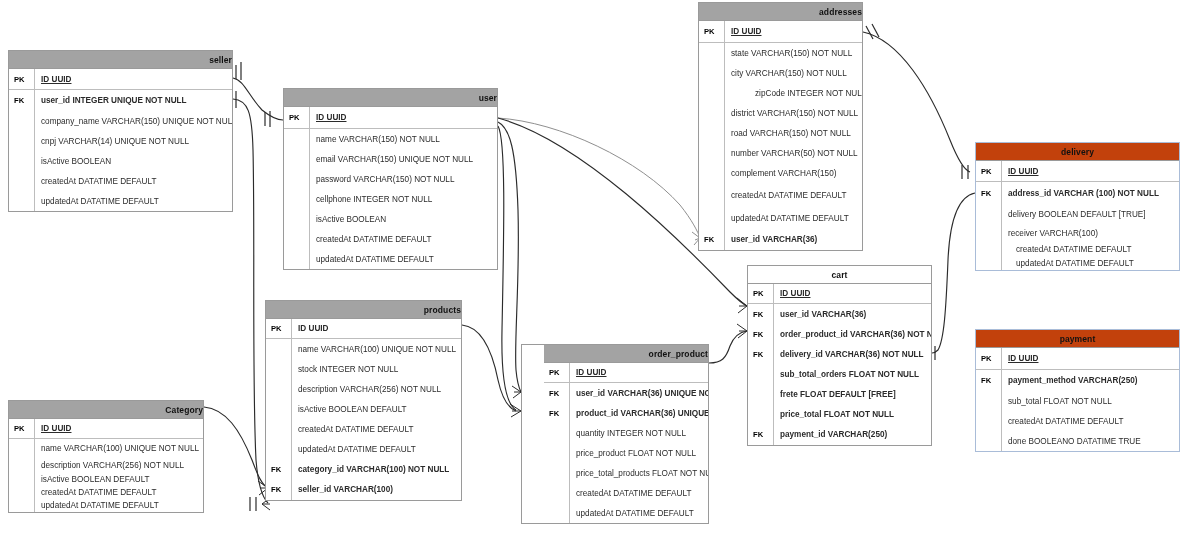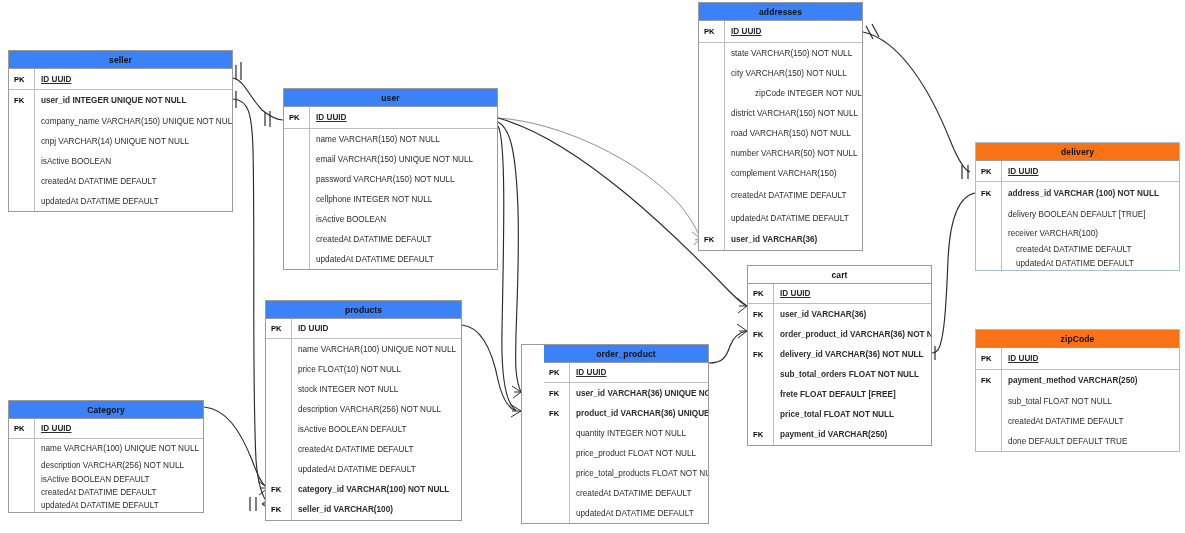--- a/index.html
+++ b/index.html
@@ -34,22 +34,22 @@
     line-height:18px;
     text-align:center;
     font-size:8.5px;
     font-weight:bold;
     color:#111111;
     letter-spacing:.1px;
     border-bottom:1px solid #9a9a9a;
     overflow:hidden;
     white-space:nowrap;
   }
-  .theme-orange > .ent-title{ background:#3b82f6; }
-  .theme-blue   > .ent-title{ background:#f97316; }
+  .theme-orange > .ent-title{ background:#a3a3a3;text-align:right; }
+  .theme-blue   > .ent-title{ background:#c2410c; }
   .theme-plain  > .ent-title{ background:#ffffff; }
   .theme-blue{ border-color:#a9bcd8; }
   .theme-blue .attr{ border-bottom-color:#c6d4e8; }
   .theme-blue .keycol{ border-right-color:#c6d4e8; }
 
   .attr{
     position:relative;
     box-sizing:border-box;
     display:flex;
     align-items:center;
@@ -281,40 +281,40 @@
         <div class="attr indent nokey" style="height: 14px;">
           <div class="keycol"></div>
           <div class="nm">createdAt DATATIME DEFAULT</div>
         </div>
         <div class="attr indent nokey" style="height: 14px;">
           <div class="keycol"></div>
           <div class="nm">updatedAt DATATIME DEFAULT</div>
         </div>
       </div>
       <div class="entity theme-blue" style="left: 975px; top: 329px; width: 205px;">
-        <div class="ent-title" style="height: 18px; line-height: 18px;">zipCode</div>
+        <div class="ent-title" style="height: 18px; line-height: 18px;">payment</div>
         <div class="attr pkrow" style="height: 22px;">
           <div class="keycol">PK</div>
           <div class="nm">ID UUID</div>
         </div>
         <div class="attr fkrow" style="height: 21px;">
           <div class="keycol">FK</div>
           <div class="nm">payment_method VARCHAR(250)</div>
         </div>
         <div class="attr nokey" style="height: 20px;">
           <div class="keycol"></div>
           <div class="nm">sub_total FLOAT NOT NULL</div>
         </div>
         <div class="attr nokey" style="height: 20px;">
           <div class="keycol"></div>
           <div class="nm">createdAt DATATIME DEFAULT</div>
         </div>
         <div class="attr nokey" style="height: 20px;">
           <div class="keycol"></div>
-          <div class="nm">done  DEFAULT DEFAULT TRUE</div>
+          <div class="nm">done  BOOLEANO DATATIME TRUE</div>
         </div>
       </div>
       <div class="entity theme-plain" style="left: 747px; top: 265px; width: 185px;">
         <div class="ent-title" style="height: 18px; line-height: 18px;">cart</div>
         <div class="attr pkrow" style="height: 20px;">
           <div class="keycol">PK</div>
           <div class="nm">ID UUID</div>
         </div>
         <div class="attr fkrow" style="height: 20px;">
           <div class="keycol">FK</div>
@@ -385,24 +385,20 @@
         <div class="attr pkrow pkplain" style="height: 20px;">
           <div class="keycol">PK</div>
           <div class="nm">ID UUID</div>
         </div>
         <div class="attr nokey" style="height: 20px;">
           <div class="keycol"></div>
           <div class="nm">name VARCHAR(100) UNIQUE NOT NULL</div>
         </div>
         <div class="attr nokey" style="height: 20px;">
           <div class="keycol"></div>
-          <div class="nm">price FLOAT(10) NOT NULL</div>
-        </div>
-        <div class="attr nokey" style="height: 20px;">
-          <div class="keycol"></div>
           <div class="nm">stock INTEGER NOT NULL</div>
         </div>
         <div class="attr nokey" style="height: 20px;">
           <div class="keycol"></div>
           <div class="nm">description VARCHAR(256) NOT NULL</div>
         </div>
         <div class="attr nokey" style="height: 20px;">
           <div class="keycol"></div>
           <div class="nm">isActive BOOLEAN DEFAULT</div>
         </div>

